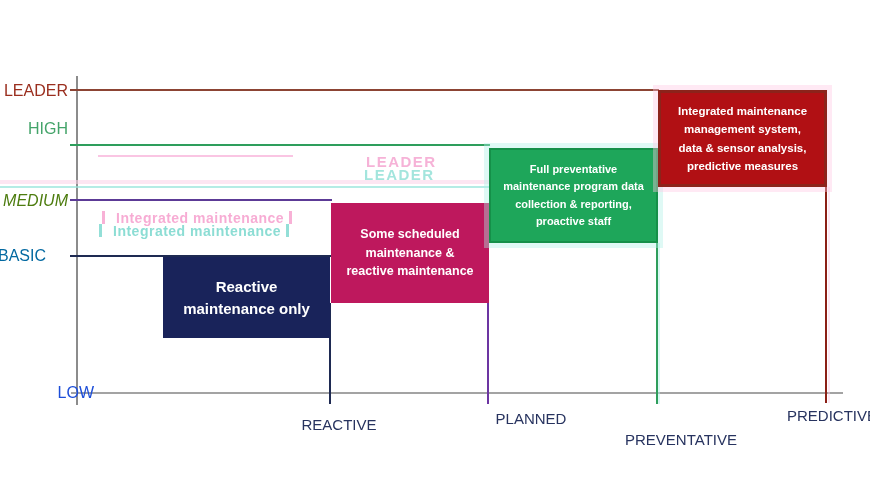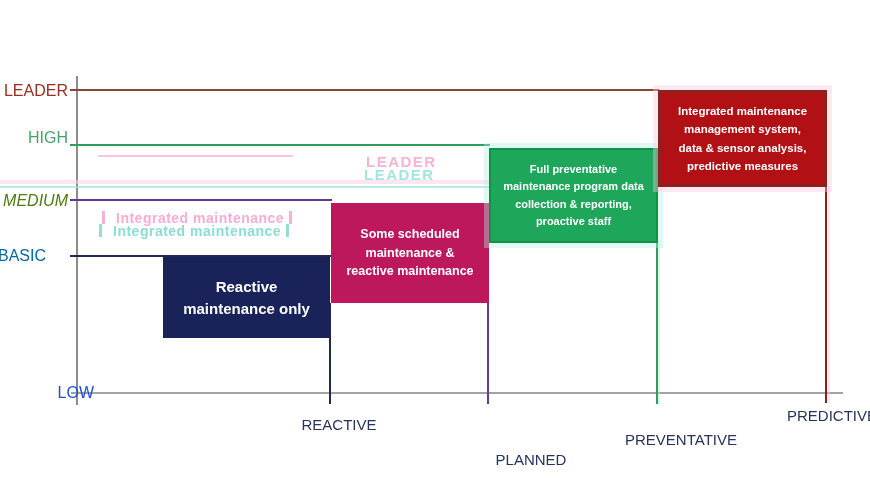--- a/index.html
+++ b/index.html
@@ -17,21 +17,21 @@
   .xaxis{left:71px;top:392px;width:772px;height:2px;background:#a3a3a3;}
   
   .hline{height:2px;}
   .l-leader{left:70px;top:89px;width:589px;background:#8c4434;}
   .l-high{left:70px;top:144px;width:420px;background:#2e9e5c;}
   .l-medium{left:70px;top:199px;width:262px;background:#5c3a96;}
   .l-basic{left:70px;top:255px;width:262px;background:#1e2a52;}
   
   .ylab{white-space:nowrap;font-size:16px;transform:translateY(-50%);}
   .yl-leader{right:802px;top:91px;color:#9a2e1e;}
-  .yl-high{right:802px;top:138px;color:#44a46a;}
+  .yl-high{right:802px;top:129px;color:#44a46a;}
   .yl-medium{right:802px;top:201px;color:#4d7c0f;font-style:italic;}
   .yl-basic{right:824px;top:256px;color:#0369a1;}
   .yl-low{right:776px;top:393px;color:#1d4ed8;}
   
   .box{display:flex;align-items:center;justify-content:center;text-align:center;
        color:#ffffff;font-weight:bold;white-space:pre-line;box-sizing:border-box;}
   .b-reactive{left:163px;top:257px;width:167px;height:81px;background:#19235a;
        font-size:15px;line-height:1.45;}
   .b-planned{left:331px;top:203px;width:158px;height:100px;background:#be185d;
        font-size:12.5px;line-height:1.5;}
@@ -45,21 +45,21 @@
   .vline{width:2px;}
   .v-reactive{left:329px;top:303px;height:101px;background:#1e2a52;}
   .v-planned{left:487px;top:303px;height:101px;background:#6c35a2;}
   .v-preventative{left:656px;top:243px;height:161px;background:#2e9e5c;
        box-shadow:2px 0 0 rgba(175,240,230,0.45);}
   .v-predictive{left:825px;top:187px;height:216px;background:#8b1f15;
        box-shadow:3px 0 0 rgba(255,205,230,0.45);}
   
   .xlab{white-space:nowrap;font-size:15px;color:#27335f;}
   .xl-reactive{left:339px;top:416px;transform:translateX(-50%);}
-  .xl-planned{left:531px;top:410px;transform:translateX(-50%);margin-top:41px;}
+  .xl-planned{left:531px;top:410px;transform:translateX(-50%);}
   .xl-preventative{left:681px;top:411px;transform:translateX(-50%);margin-top:20px;}
   .xl-predictive{left:787px;top:407px;}
   
   .ghost{white-space:nowrap;font-weight:bold;pointer-events:none;}
   .g-leader-pink{left:366px;top:153px;font-size:15px;letter-spacing:1.5px;color:rgba(244,164,208,0.85);}
   .g-leader-cyan{left:364px;top:166px;font-size:15px;letter-spacing:1.5px;color:rgba(140,222,212,0.80);}
   .g-int-pink{left:116px;top:210px;font-size:14px;letter-spacing:.5px;color:rgba(246,158,204,0.85);}
   .g-int-cyan{left:113px;top:223px;font-size:14px;letter-spacing:.5px;color:rgba(120,215,205,0.85);}
   .g-line-pink{left:98px;top:155px;width:195px;height:2px;background:rgba(248,178,218,0.75);}
   .g-band-pink{left:0;top:180px;width:502px;height:4px;background:rgba(252,210,232,0.55);}

